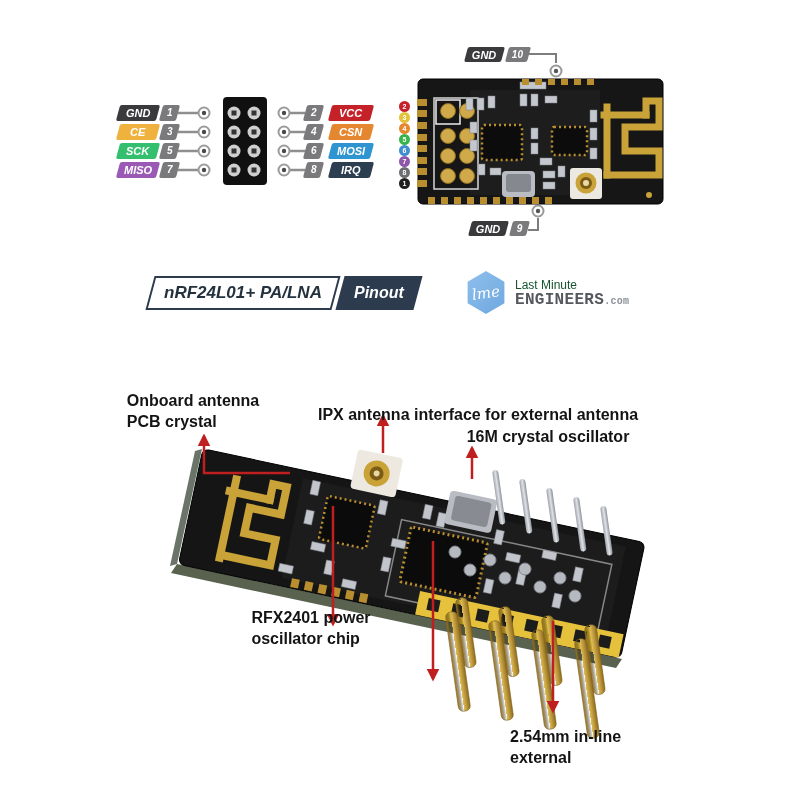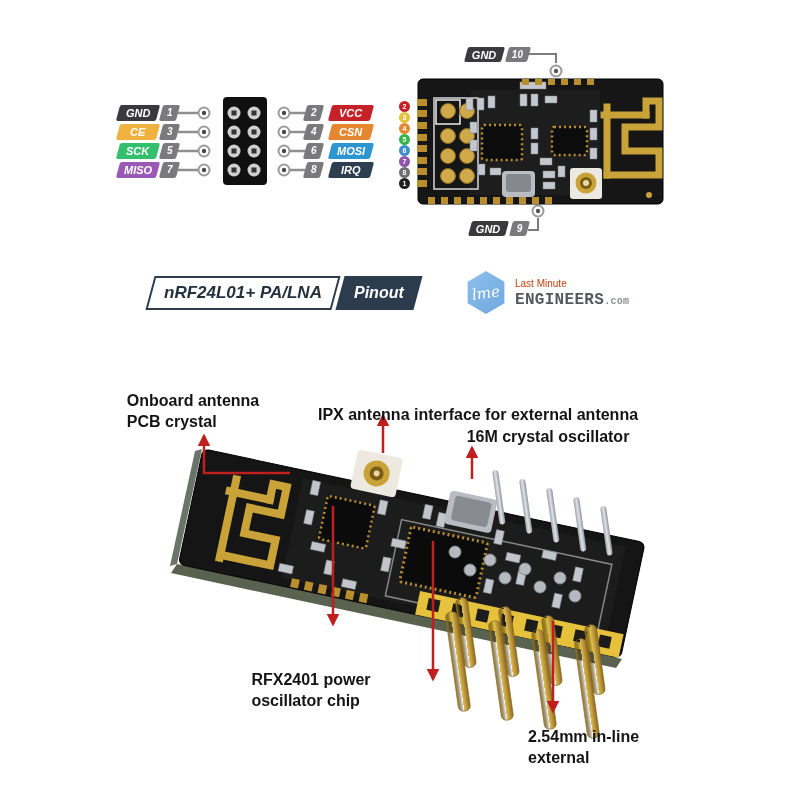--- a/index.html
+++ b/index.html
@@ -26,21 +26,21 @@
   #banner .tag{background:#2c3b4e;margin-left:4px;padding:0 14px;}
   #banner .tag>span{transform:skewX(15deg);font-style:italic;font-weight:bold;
                     font-size:16px;color:#ffffff;white-space:nowrap;}
   
   #logo-hex{position:absolute;left:466px;top:271px;width:40px;height:43px;
             background:linear-gradient(135deg,#8fc0ec,#6ea7df);
             clip-path:polygon(50% 0%,96% 25%,96% 75%,50% 100%,4% 75%,4% 25%);
             display:flex;align-items:center;justify-content:center;}
   #logo-hex>span{font-family:"DejaVu Serif",serif;font-style:italic;color:#fff;
                  font-size:15px;transform:rotate(-8deg);}
-  .logo-line1{position:absolute;left:515px;top:278px;font-size:10px;color:#c2410c;}
+  .logo-line1{position:absolute;left:515px;top:278px;font-size:12px;color:#14532d;}
   .logo-line2{position:absolute;left:515px;top:291px;font-size:16px;font-weight:bold;
               color:#55595d;letter-spacing:.3px;font-family:Liberation Mono, monospace;}
   .logo-line2 .suffix{font-size:10px;font-weight:bold;color:#8b9096;}
   
   .ann{position:absolute;font-weight:bold;font-size:16px;color:#141414;line-height:21px;
        white-space:nowrap;}
   .ann.center{transform:translateX(-50%);}
 </style>
 </head>
 <body>
@@ -446,22 +446,22 @@
   <div class="logo-line2">
     <span>ENGINEERS</span><span class="suffix">.com</span>
   </div>
 
   <div class="ann center" style="left:193px;top:390px;">
     <div>Onboard antenna</div>
     <div>PCB crystal</div>
   </div>
   <div class="ann center" style="left:478px;top:404px;">IPX antenna interface for external antenna</div>
   <div class="ann center" style="left:540px;top:426px;margin-left:8px;">16M crystal oscillator</div>
-  <div class="ann center" style="left:311px;top:669px;">
+  <div class="ann center" style="left:311px;top:607px;">
     <div>RFX2401 power</div>
     <div>oscillator chip</div>
   </div>
-  <div class="ann" style="left:528px;top:726px;">
+  <div class="ann" style="left:510px;top:726px;">
     <div>2.54mm in-line</div>
     <div>external</div>
   </div>
 
 </div>
 
 </body></html>

